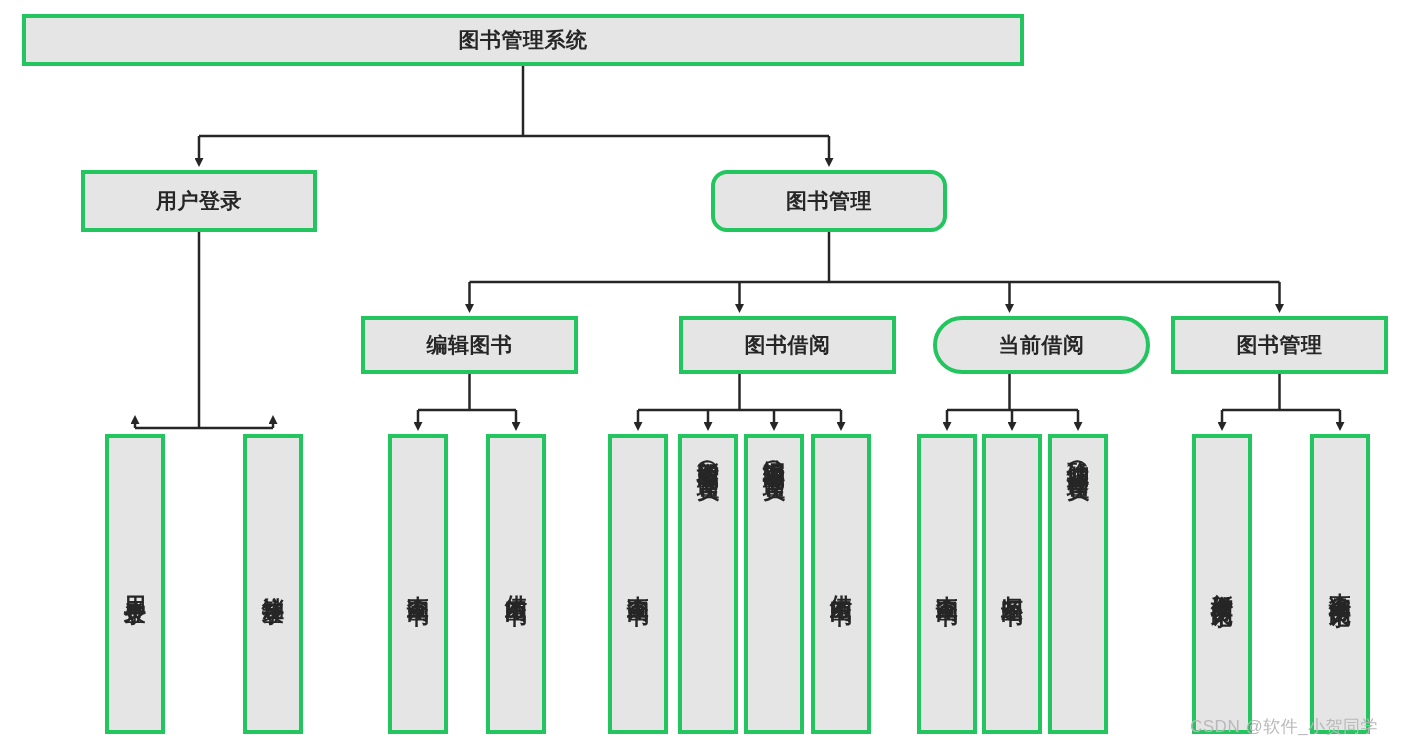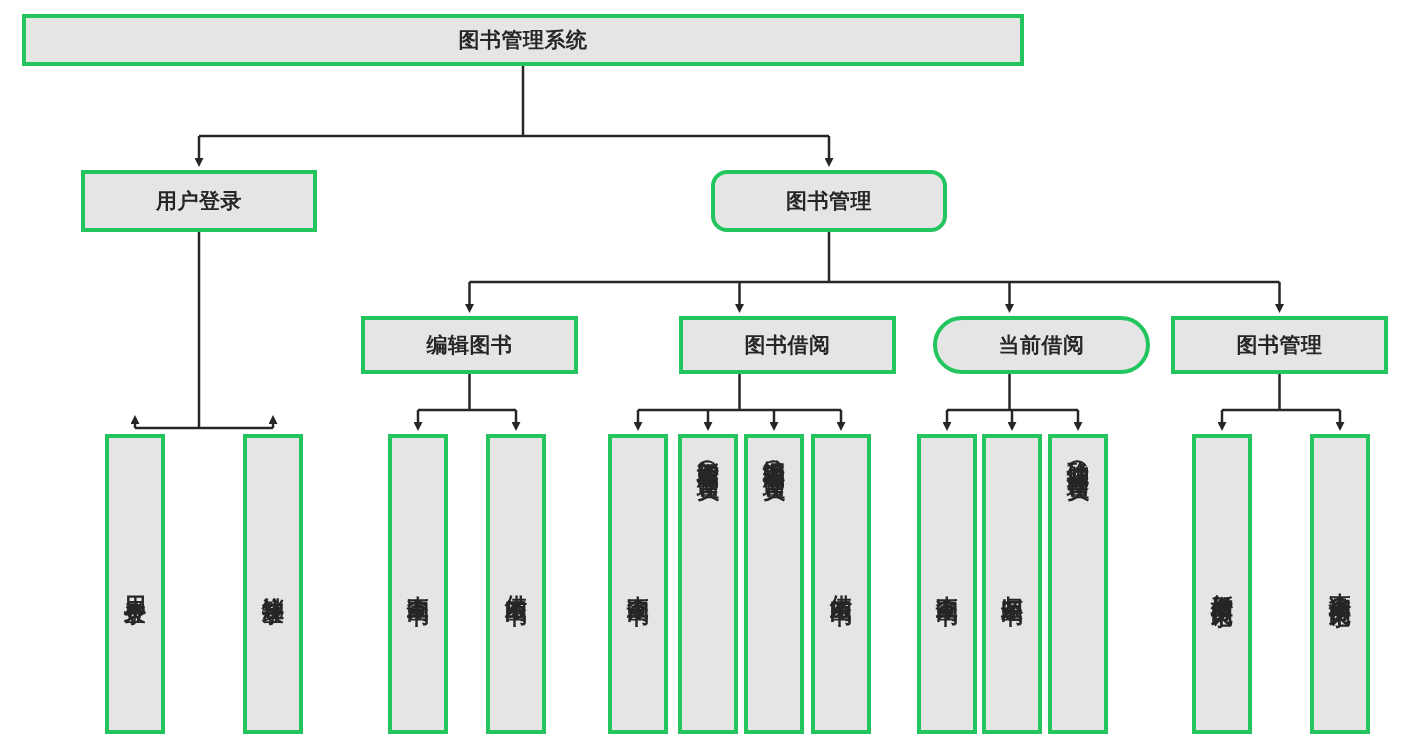--- a/index.html
+++ b/index.html
@@ -143,13 +143,14 @@
         <span class="node-label">确认归还（管理员）</span>
       </div>
       <div class="node v centerv" style="left: 1192px; top: 434px; width: 60px; height: 300px;">
         <span class="node-label">新增借阅记录</span>
       </div>
       <div class="node v centerv" style="left: 1310px; top: 434px; width: 60px; height: 300px;">
         <span class="node-label">查询借阅记录</span>
       </div>
     </div>
 
+  <div class="watermark">CSDN @软件_小贺同学</div>
 </div>
 
 </body></html>

